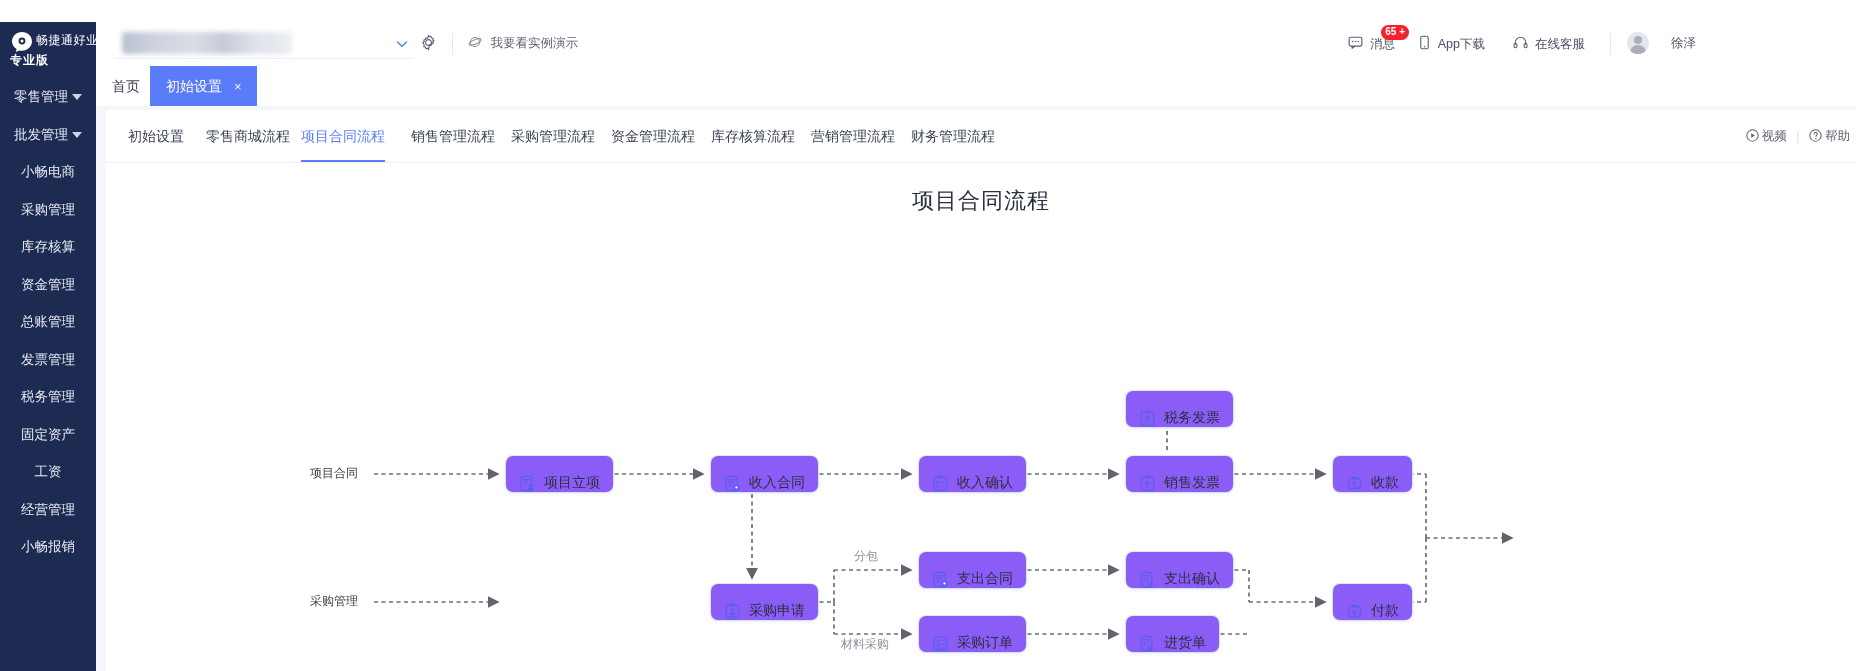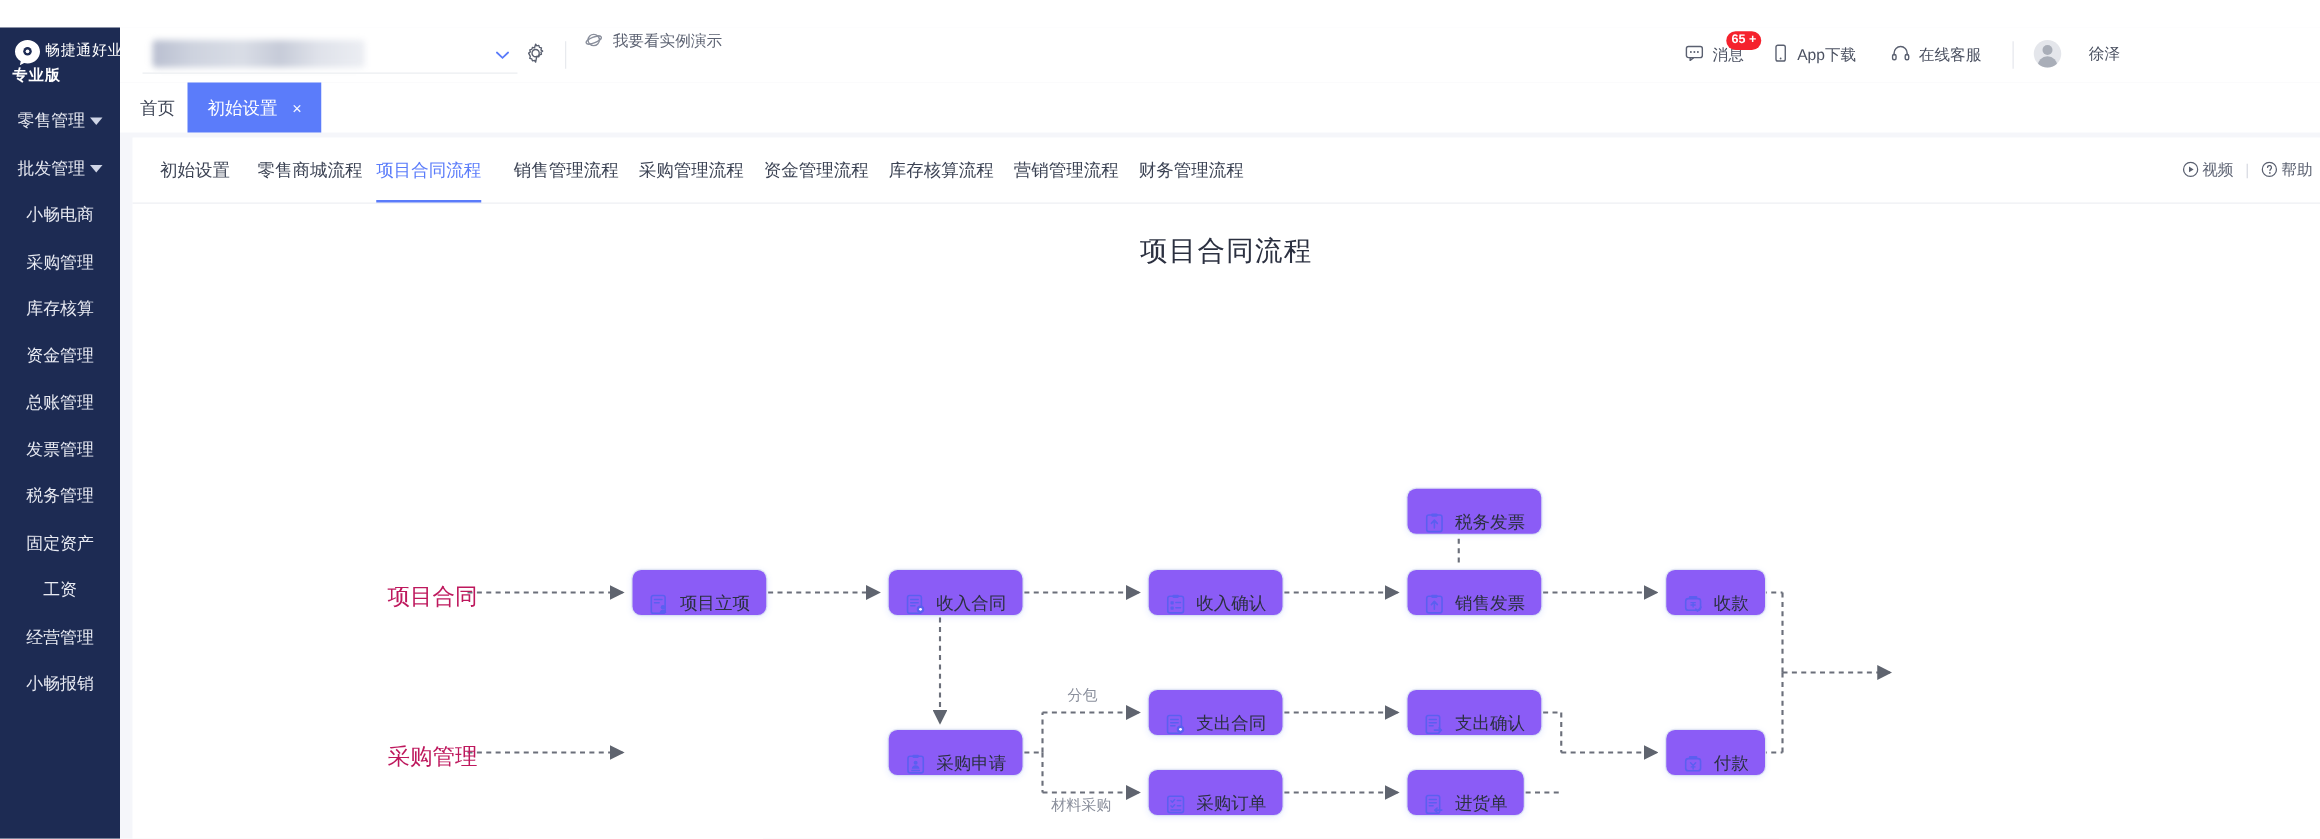--- a/index.html
+++ b/index.html
@@ -46,21 +46,21 @@
   .search-blur{
     position:absolute;left:8px;top:4px;width:170px;height:22px;border-radius:3px;
     background:linear-gradient(90deg,#b9bfd0 0%,#cdd2de 18%,#d9dde6 42%,#c6cbd8 60%,#dfe2ea 78%,#eceef3 100%);
     filter:blur(2.5px);
   }
   .search-underline{position:absolute;left:0;top:30px;width:300px;height:1px;background:#eceef1;}
   .chev{position:absolute;left:300px;top:16px;width:12px;height:12px;}
   .gear{position:absolute;left:324px;top:12px;}
   .hdr-div{position:absolute;left:356px;top:11px;width:1px;height:22px;background:#e8eaee;}
   .demo{
-    position:absolute;left:372px;top:3px;font-size:12.5px;color:#5c6272;white-space:nowrap;font-family:Liberation Serif, serif;
+    position:absolute;left:372px;top:13px;font-size:12.5px;color:#5c6272;white-space:nowrap;
   }
   .demo .ico{vertical-align:-2px;margin-right:5px;}
   .hdr-right{position:absolute;right:0;top:0;height:44px;}
   .hr-item{
     position:absolute;top:13px;font-size:12.5px;color:#4a5060;white-space:nowrap;cursor:pointer;
   }
   .hr-item .ico{vertical-align:-2px;margin-right:4px;}
   .badge{
     position:absolute;background:#f5222d;color:#fff;font-size:10px;line-height:14px;
     height:15px;padding:0 4px;border-radius:8px;white-space:nowrap;font-weight:bold;
@@ -97,21 +97,21 @@
   .subtools .sep{color:#d9dce3;margin:0 6px;}
   .subtools .ico{vertical-align:-2px;margin-right:3px;}
   .diagram-title{
     position:absolute;left:0;top:76px;width:1750px;text-align:center;
     font-size:22px;color:#2b3040;letter-spacing:1px;
   }
   
   .canvas{position:absolute;left:0;top:0;width:1750px;height:561px;}
   .svg-layer{position:absolute;left:0;top:0;}
   .lane-label{
-    position:absolute;font-size:18px;color:#be185d;white-space:nowrap;
+    position:absolute;font-size:12px;color:#404040;white-space:nowrap;
   }
   .edge-label{
     position:absolute;font-size:12px;color:#8a8f9c;white-space:nowrap;
   }
   .node{
     position:absolute;height:36px;background:#8b5cf6;border-radius:7px;
     box-shadow:0 1px 5px rgba(91,124,250,.16),0 0 0 1px rgba(230,233,243,.9);
     display:flex;align-items:flex-end;padding:0 13px;cursor:pointer;
     white-space:nowrap;
   }

